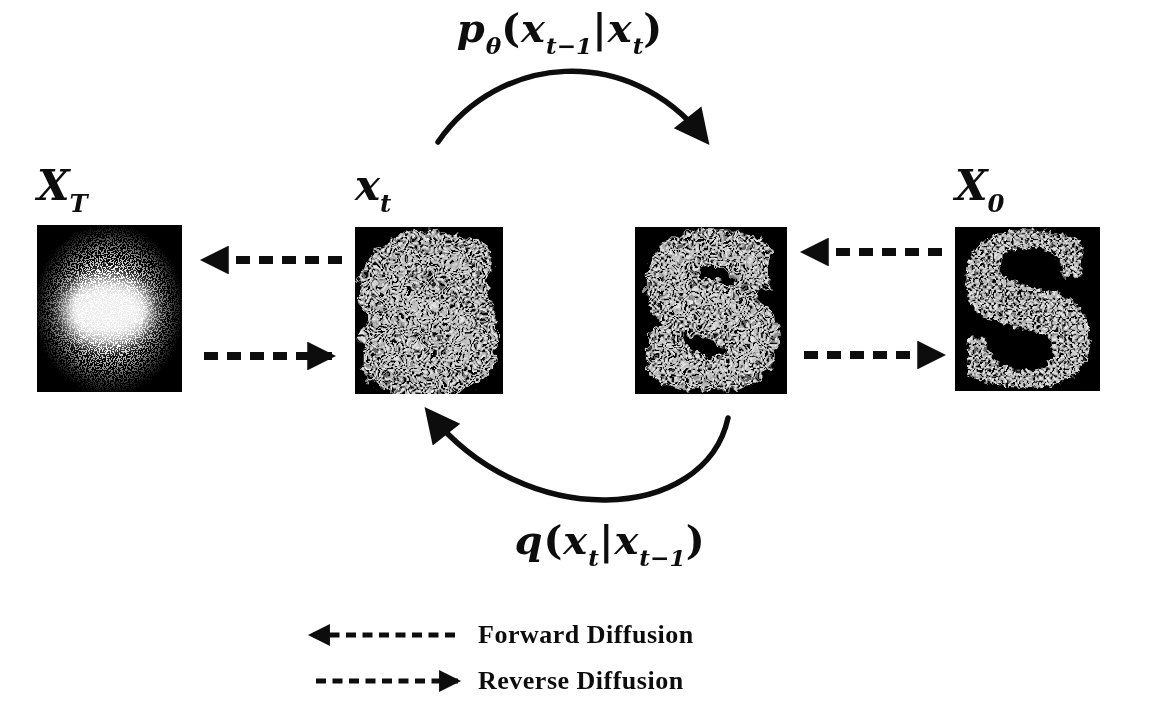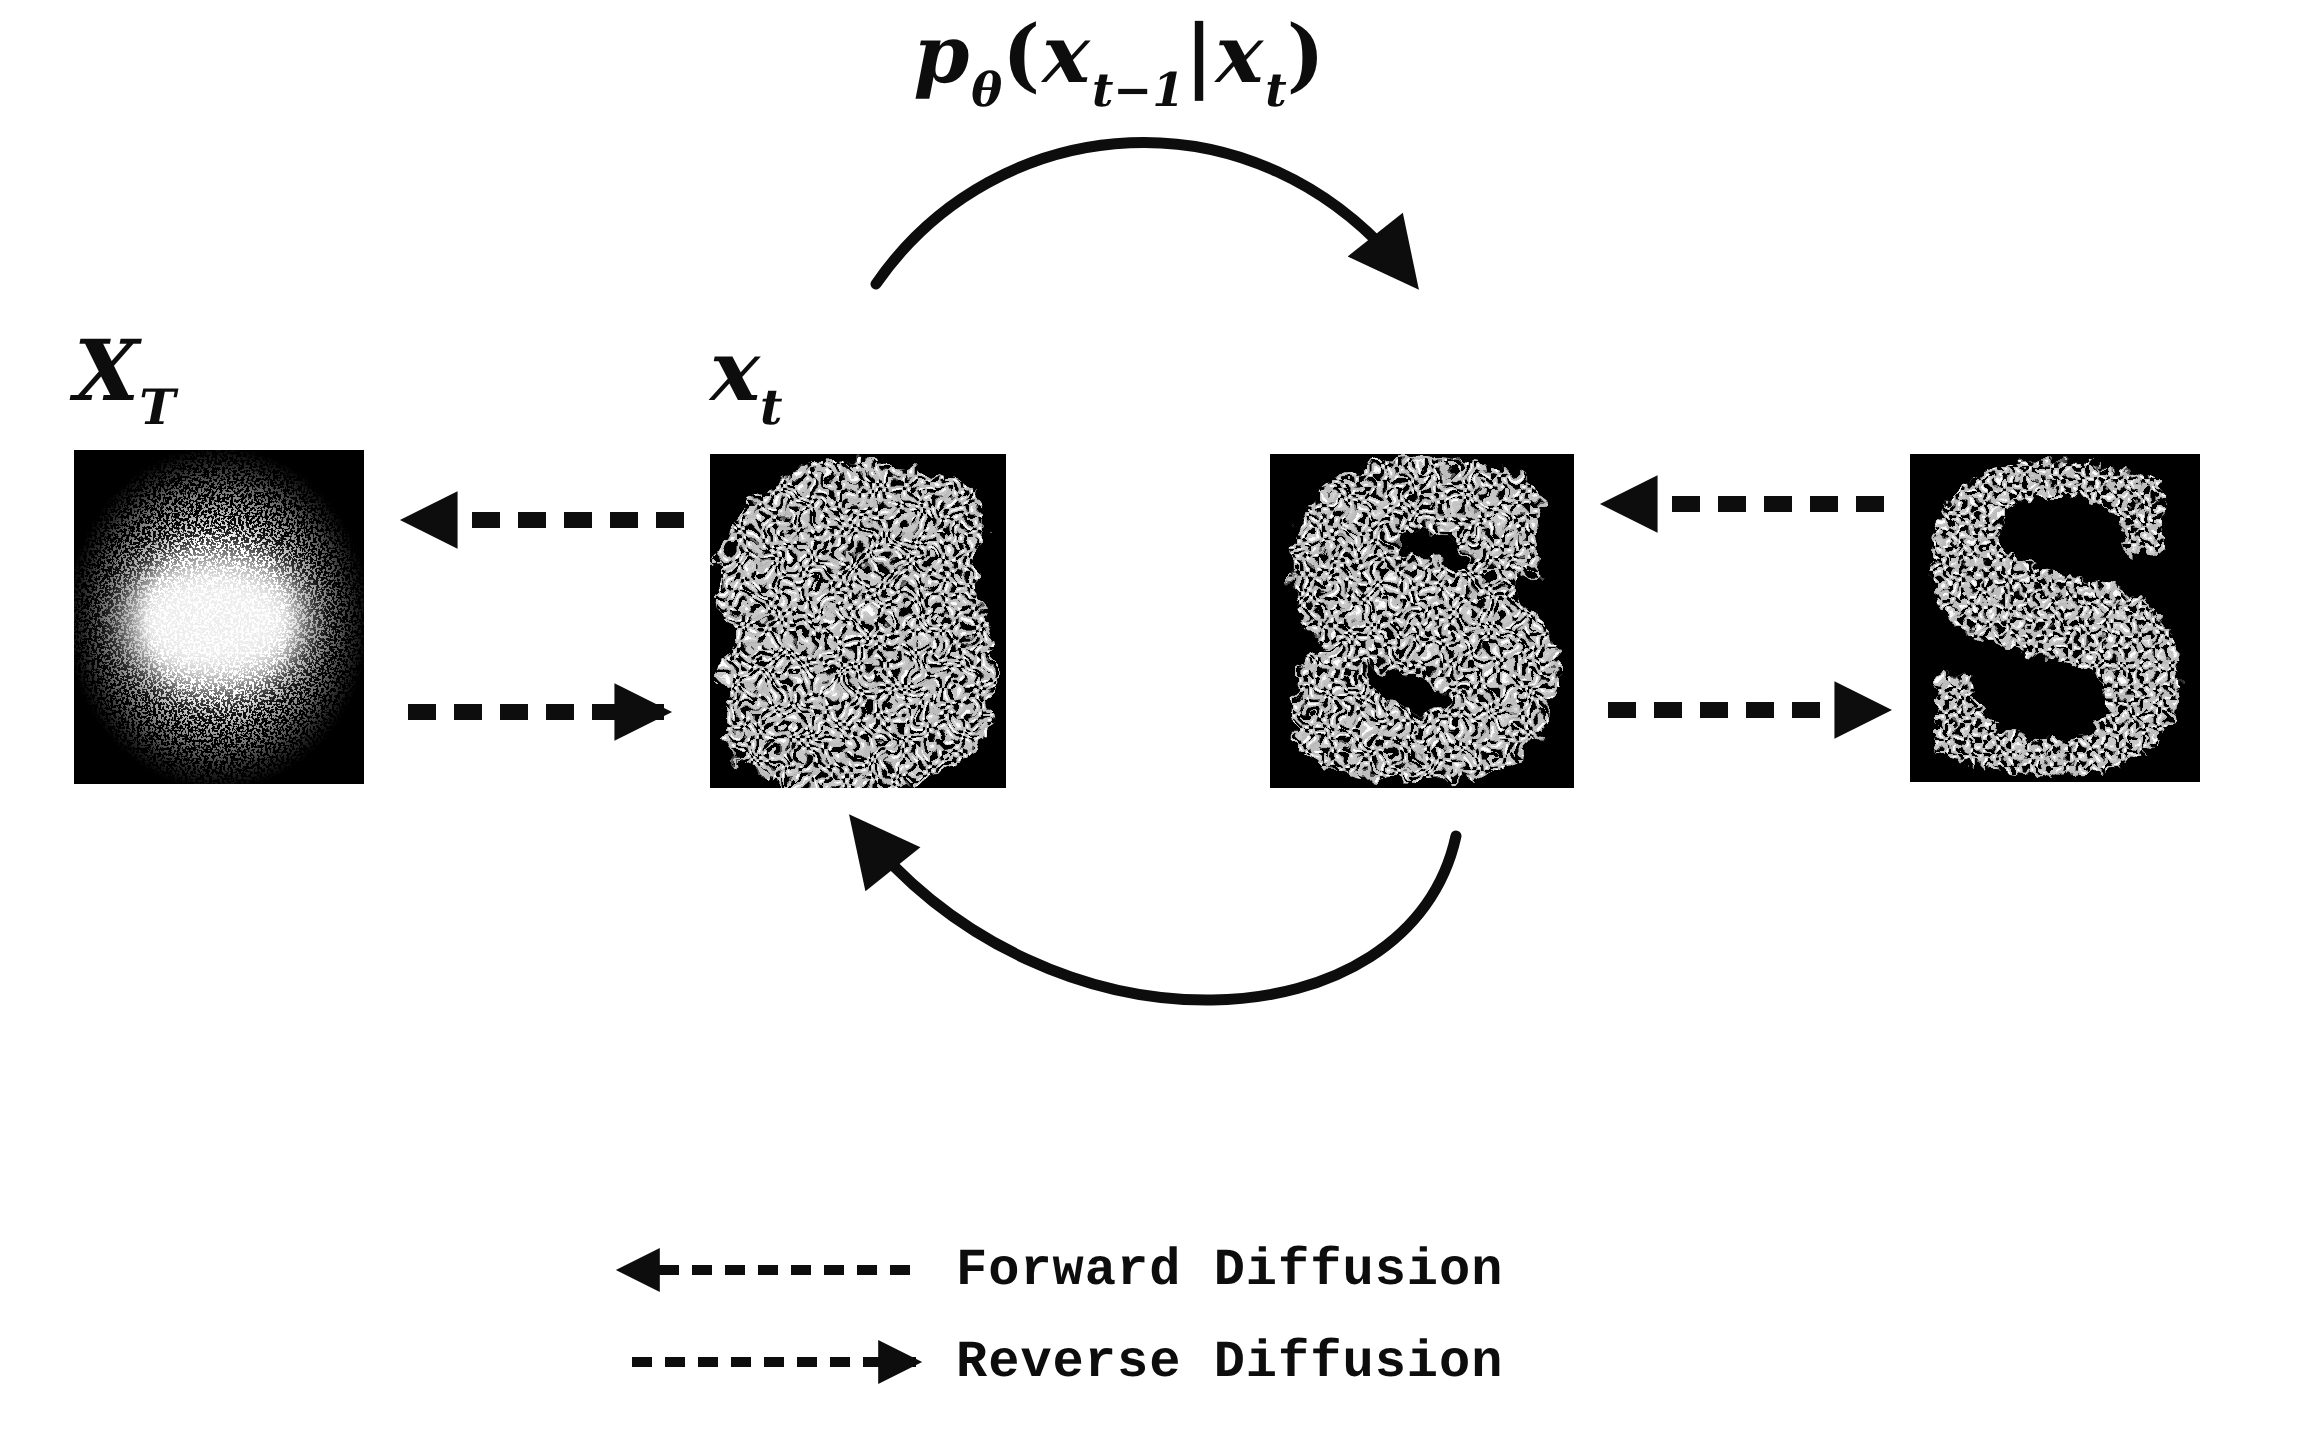--- a/index.html
+++ b/index.html
@@ -56,21 +56,21 @@
     font-family: "DejaVu Serif", serif;
     font-weight: bold;
     fill: url(#dots);
     stroke: url(#dots);
     stroke-linejoin: round;
     text-anchor: middle;
   }
 
   .legend-label {
     position: absolute;
-    font-family: Liberation Mono, monospace;
+    font-family: Liberation Serif, serif;
     font-weight: bold;
     font-size: 26px;
     line-height: 30px;
     color: #0d0d0d;
     letter-spacing: 0.5px;
     white-space: nowrap;
   }
 </style>
 </head>
 <body>
@@ -133,20 +133,23 @@
   <svg class="abs" style="left:428px; top:60px;" width="290" height="100" viewBox="0 0 290 100">
     <path class="curve" d="M10 82 C 70 -5, 200 -18, 276 78" marker-end="url(#tri-c)"></path>
   </svg>
 
   <div class="panel-label" style="left:37px; top:158px; width:145px;">
     <span>X</span><sub>T</sub>
   </div>
   <div class="panel-label" style="left:355px; top:158px; width:148px;">
     <span>x</span><sub>t</sub>
   </div>
+  <div class="panel-label" style="left:955px; top:158px; width:145px;">
+    <span>X</span><sub>0</sub>
+  </div>
 
   <svg class="abs" style="left:37px; top:225px;" width="145" height="167" viewBox="0 0 145 167">
     <rect width="145" height="167" fill="#000000"></rect>
     <g mask="url(#fadeMask)">
       <ellipse cx="70" cy="86" rx="50" ry="36" fill="#eeeeee" filter="url(#soft)"></ellipse>
       <rect width="145" height="167" filter="url(#speckle)"></rect>
     </g>
   </svg>
 
   <svg class="abs" style="left:355px; top:227px;" width="148" height="167" viewBox="0 0 148 167">
@@ -181,20 +184,23 @@
     <line class="dash-m" x1="144" y1="18" x2="6" y2="18" marker-end="url(#tri-m)"></line>
   </svg>
   <svg class="abs" style="left:798px; top:337px;" width="148" height="36" viewBox="0 0 148 36">
     <line class="dash-m" x1="6" y1="18" x2="144" y2="18" marker-end="url(#tri-m)"></line>
   </svg>
 
   <svg class="abs" style="left:410px; top:398px;" width="330" height="118" viewBox="0 0 330 118">
     <path class="curve" d="M318 20 C 295 125, 115 135, 20 16" marker-end="url(#tri-c)"></path>
   </svg>
 
+  <div class="math" style="left:460px; top:514px; width:300px;">
+    <span>q</span><span class="up">(</span><span>x</span><sub>t</sub><span class="up">|</span><span>x</span><sub>t−1</sub><span class="up">)</span>
+  </div>
 
   <svg class="abs" style="left:303px; top:620px;" width="160" height="30" viewBox="0 0 160 30">
     <line class="dash-s" x1="152" y1="15" x2="8" y2="15" marker-end="url(#tri-s)"></line>
   </svg>
   <div class="legend-label" style="left:478px; top:620px;">Forward Diffusion</div>
 
   <svg class="abs" style="left:308px; top:666px;" width="160" height="30" viewBox="0 0 160 30">
     <line class="dash-s" x1="8" y1="15" x2="150" y2="15" marker-end="url(#tri-s)"></line>
   </svg>
   <div class="legend-label" style="left:478px; top:666px;">Reverse Diffusion</div>

